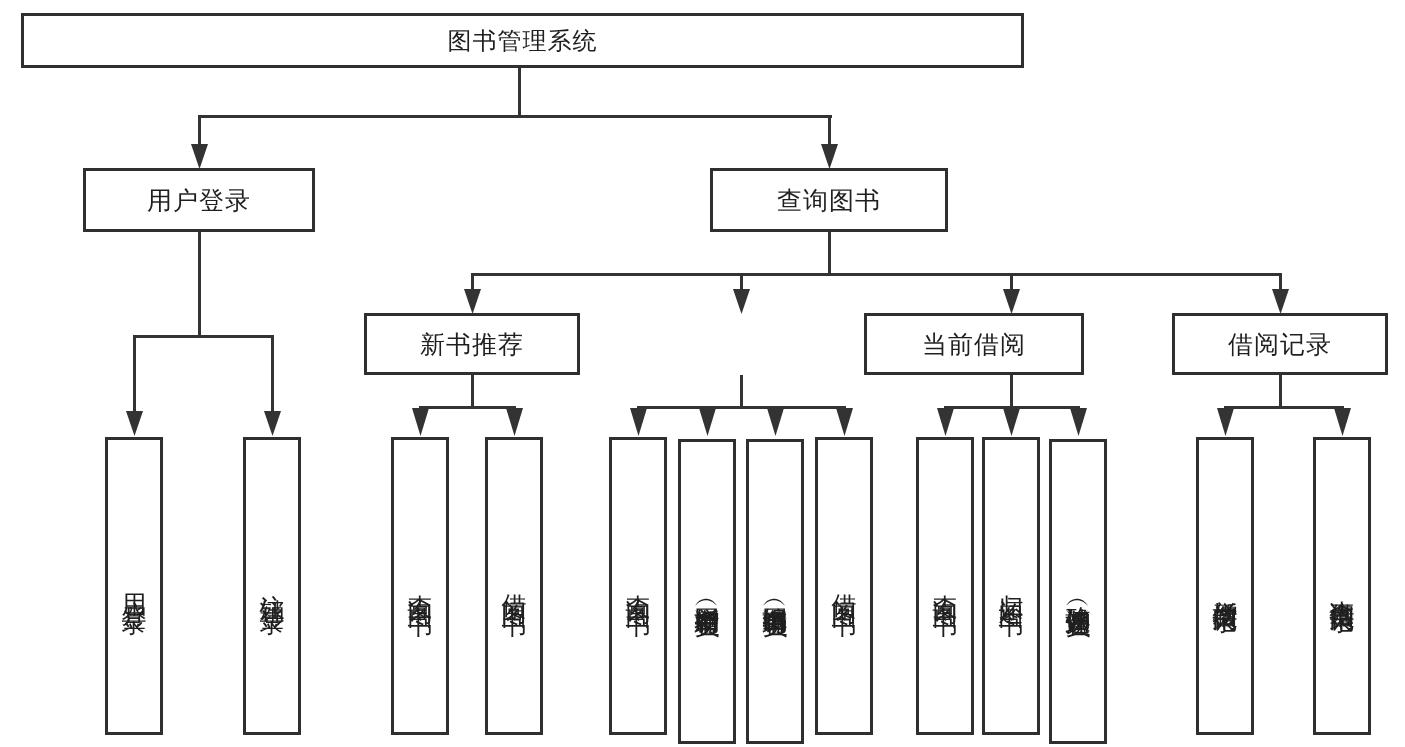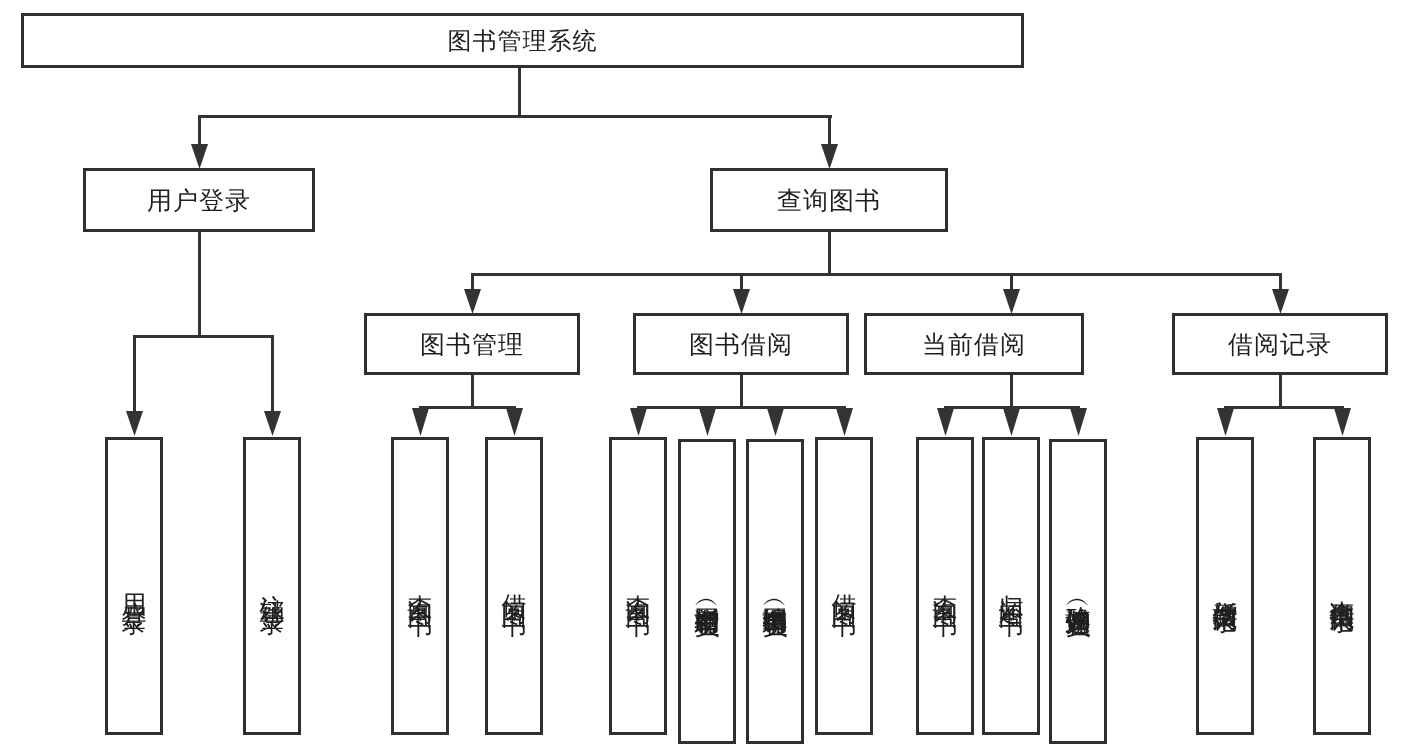--- a/index.html
+++ b/index.html
@@ -92,24 +92,21 @@
   </div>
 
   <div class="box h" style="left:83px;top:168px;width:232px;height:64px">
     <span>用户登录</span>
   </div>
   <div class="box h" style="left:710px;top:168px;width:238px;height:64px">
     <span>查询图书</span>
   </div>
 
   <div class="box h" style="left:364px;top:313px;width:216px;height:62px">
-    <span>图书管理</span>
-  </div>
-  <div class="box h" style="left:633px;top:313px;width:216px;height:62px">
-    <span>图书借阅</span>
+    <span>新书推荐</span>
   </div>
   <div class="box h" style="left:864px;top:313px;width:220px;height:62px">
     <span>当前借阅</span>
   </div>
   <div class="box h" style="left:1172px;top:313px;width:216px;height:62px">
     <span>借阅记录</span>
   </div>
 
   <div class="box v" style="left:105px;top:437px;width:58px;height:298px">
     <span class="vs">用户登录</span>

